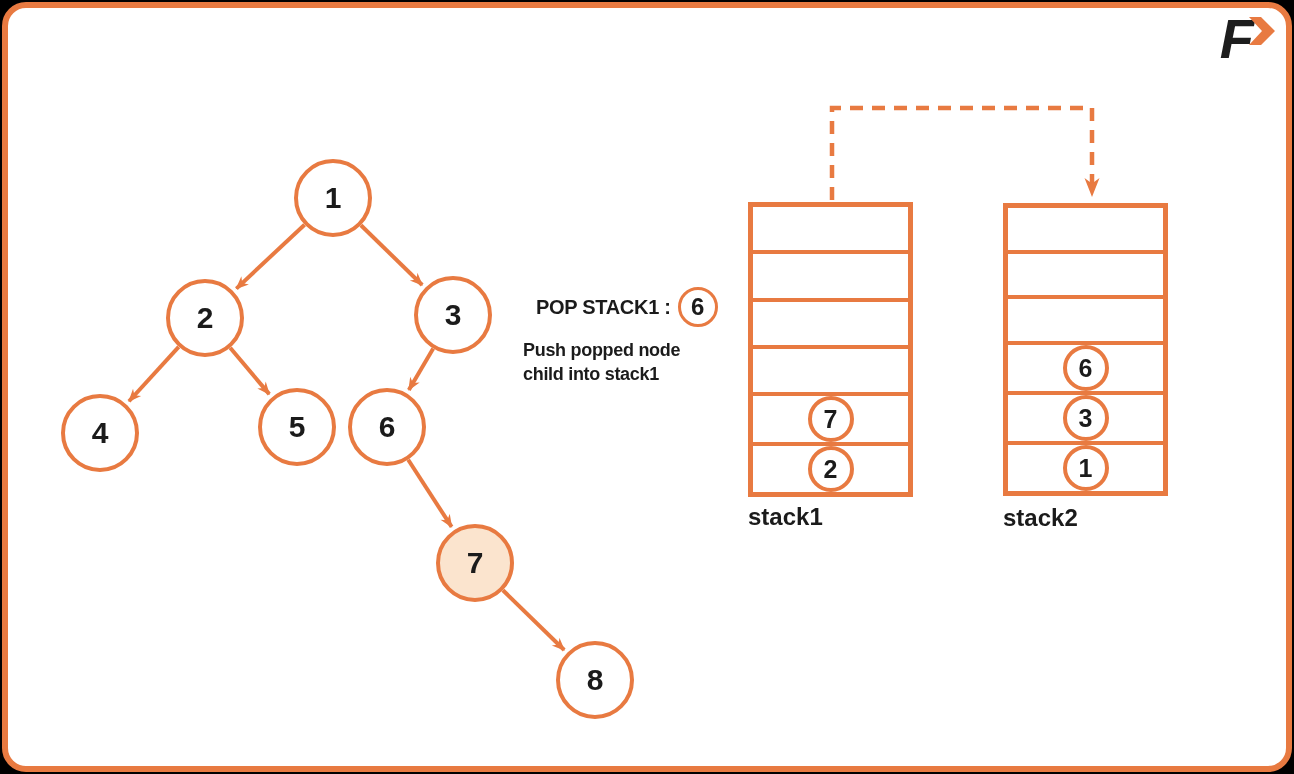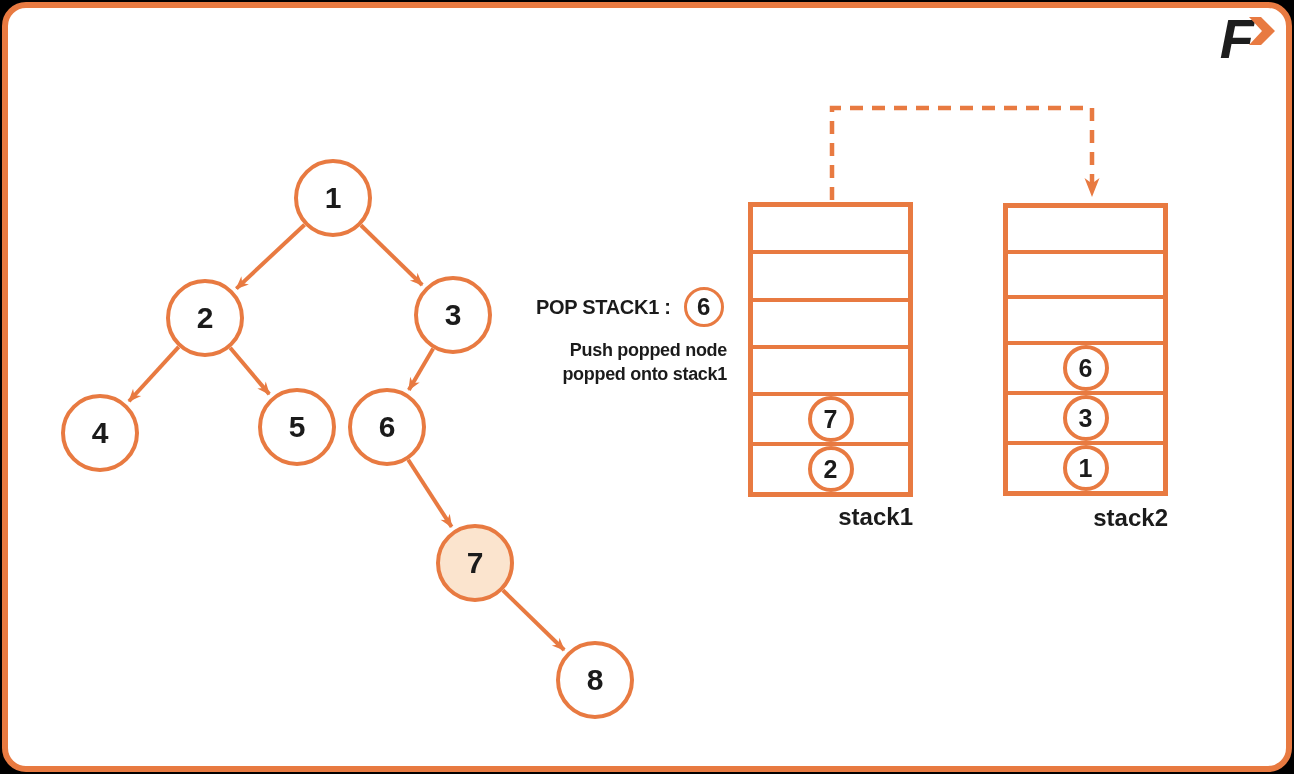--- a/index.html
+++ b/index.html
@@ -70,41 +70,41 @@
   }
   .stack .cell + .cell{border-top:4px solid var(--accent);}
   .cell-circle{
     width:46px;height:46px;border-radius:50%;
     border:4px solid var(--accent);background:var(--canvas);
     display:flex;align-items:center;justify-content:center;
     font-size:25px;font-weight:bold;color:var(--ink);
     z-index:3;flex:none;
   }
   .stack-label{
-    position:absolute;width:165px;text-align:right;
+    position:absolute;width:165px;text-align:left;
     font-size:24px;font-weight:bold;color:var(--ink);
   }
   
   .pop-row{
     position:absolute;left:536px;top:287px;height:40px;
-    display:flex;align-items:center;gap:13px;
+    display:flex;align-items:center;gap:7px;
   }
   .pop-label{
     font-size:20px;font-weight:bold;letter-spacing:-0.3px;
     white-space:nowrap;
   }
   .pop-circle{
     width:40px;height:40px;border-radius:50%;
     border:3.5px solid var(--accent);background:var(--canvas);
     display:flex;align-items:center;justify-content:center;
     font-size:24px;font-weight:bold;color:var(--ink);flex:none;
   }
   .push-text{
     position:absolute;left:523px;top:339px;width:204px;
-    text-align:right;font-size:18px;font-weight:bold;
+    text-align:left;font-size:18px;font-weight:bold;
     line-height:23.5px;letter-spacing:-0.3px;
   }
 </style>
 </head>
 <body>
 
 <div class="frame"></div>
 
 <svg class="connectors">
   <defs>
@@ -137,21 +137,21 @@
     <div class="node highlighted" style="left: 436px; top: 524px;">7</div>
     <div class="node" style="left: 556px; top: 641px;">8</div>
   </div>
 
 <div class="pop-row">
   <span class="pop-label">POP STACK1 :</span>
   <span class="pop-circle">6</span>
 </div>
 <div class="push-text">
   <div>Push popped node</div>
-  <div>popped onto stack1</div>
+  <div>child into stack1</div>
 </div>
 
 <div class="stack" style="left:748px;top:202px;height:295px;">
     <div class="cell"></div>
     <div class="cell"></div>
     <div class="cell"></div>
     <div class="cell"></div>
     <div class="cell">
       <div class="cell-circle">7</div>
     </div>

